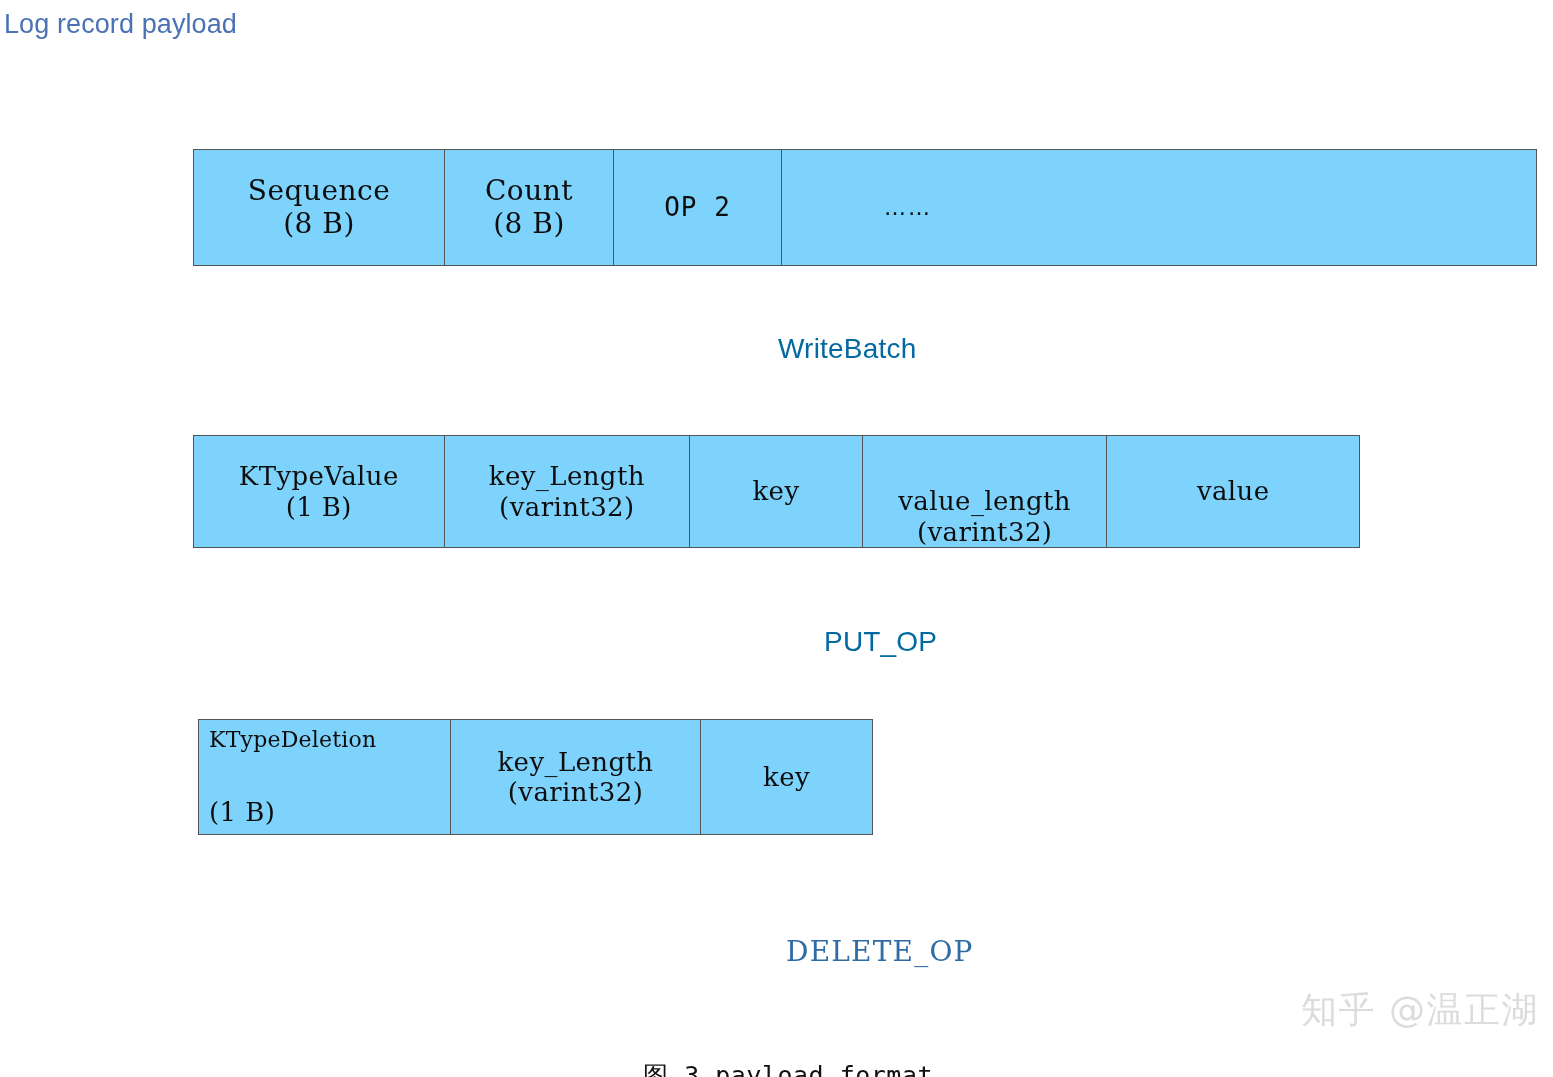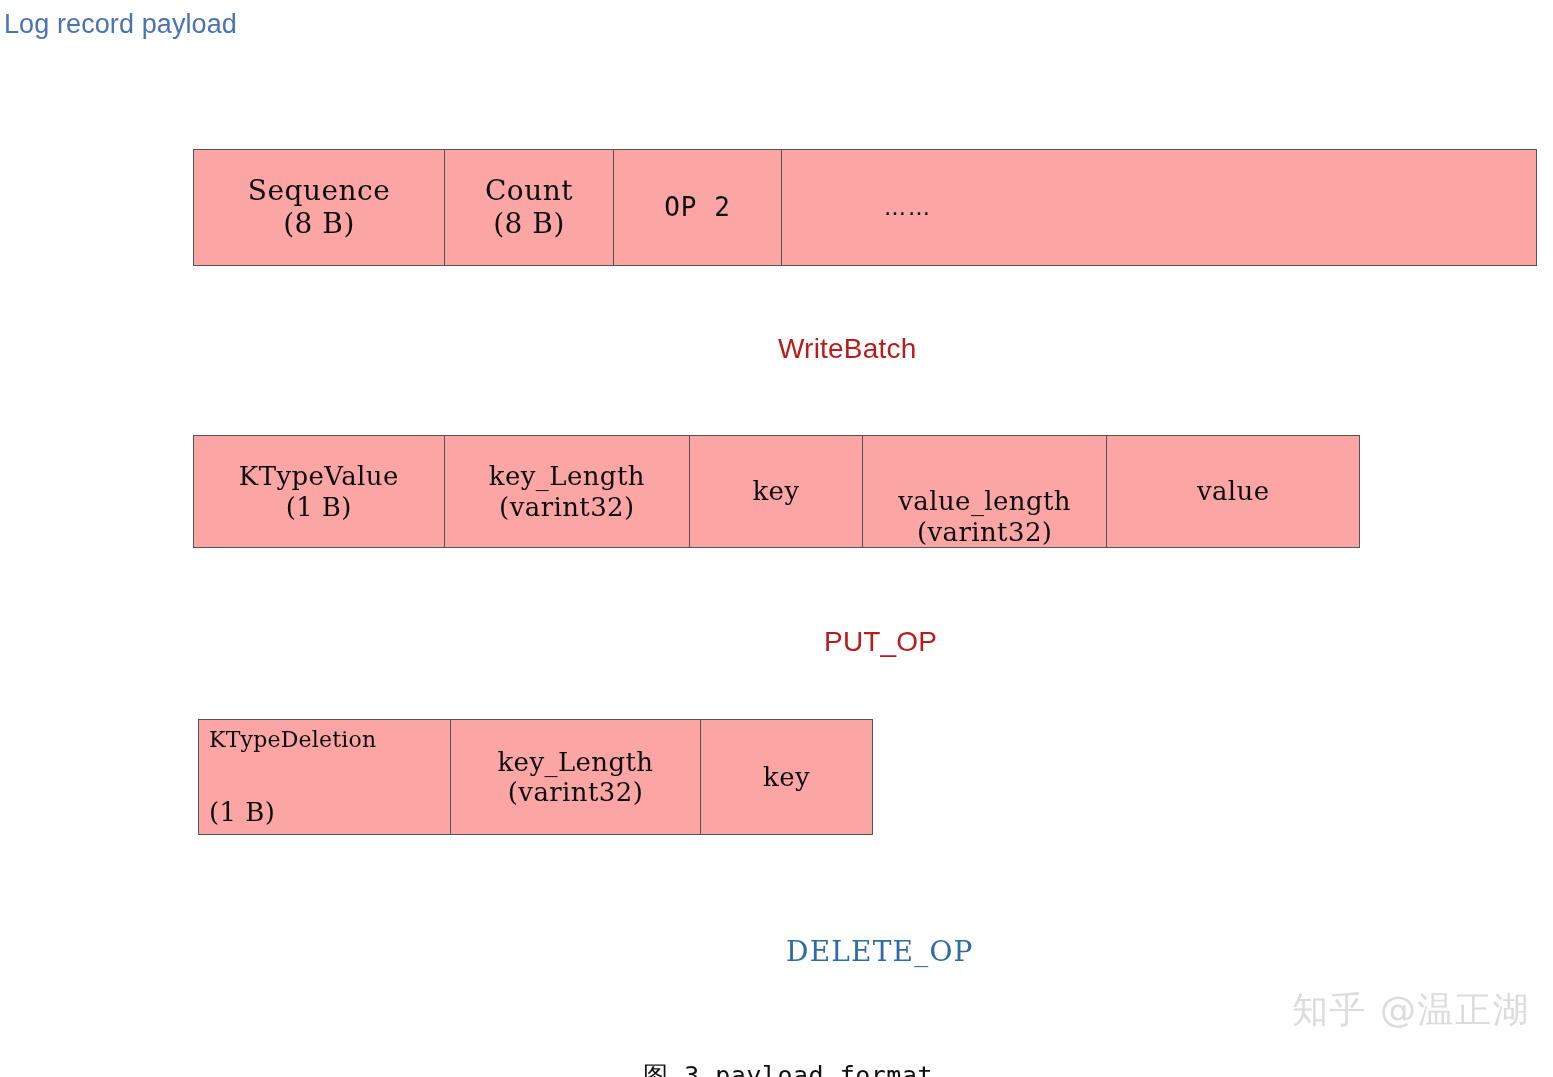--- a/index.html
+++ b/index.html
@@ -27,21 +27,21 @@
     letter-spacing: 0.1px;
     white-space: nowrap;
   }
 
   
   .struct-table {
     position: absolute;
     display: flex;
     box-sizing: border-box;
     border: 1.4px solid #545454;
-    background: #fca5a5;
+    background: #7dd3fc;
   }
   .struct-cell {
     box-sizing: border-box;
     border-right: 1.4px solid #545454;
     display: flex;
     flex-direction: column;
     align-items: center;
     justify-content: center;
     text-align: center;
     color: #0d0d0d;
@@ -97,21 +97,21 @@
     padding-left: 10px;
     gap: 44px;
   }
   #table-delete-op .c0 .l1 { font-size: 22px; letter-spacing: 0.2px; }
   #table-delete-op .c1 { width: 250px; }
   #table-delete-op .c2 { width: 171px; }
 
   
   .section-label {
     position: absolute;
-    color: #b91c1c;
+    color: #0369a1;
     white-space: nowrap;
   }
   #label-writebatch {
     left: 778px; top: 333px;
     font-family: "Liberation Sans", sans-serif;
     font-size: 28px;
     font-weight: 400;
     letter-spacing: 0.2px;
   }
   #label-put-op {
@@ -143,21 +143,21 @@
   }
   #figure-caption .pilcrow {
     font-size: 17px;
     color: #444444;
     vertical-align: baseline;
   }
 
   
   #watermark {
     position: absolute;
-    right: 23px;
+    right: 14px;
     top: 986px;
     font-family: "DejaVu Sans", sans-serif;
     font-size: 36px;
     color: #dcdcdc;
     letter-spacing: 1.5px;
     white-space: nowrap;
     user-select: none;
   }
 </style>
 </head>

